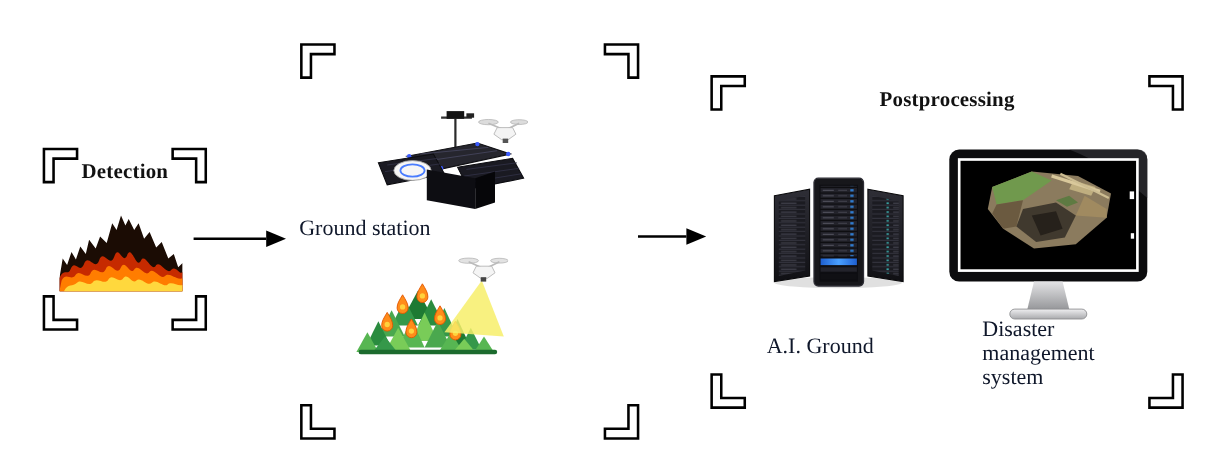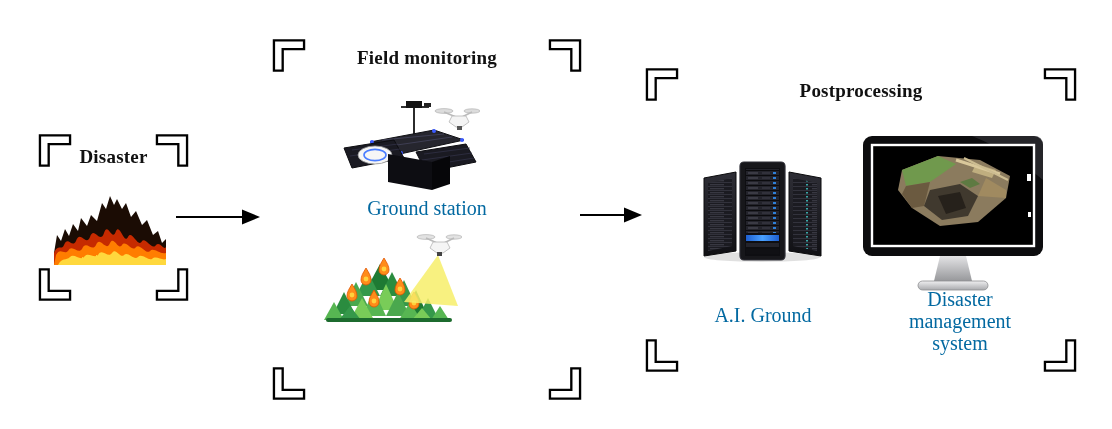--- a/index.html
+++ b/index.html
@@ -23,24 +23,23 @@
     position: absolute;
     left: 0; width: 100%;
     text-align: center;
     font-weight: bold;
     font-size: 19px;
     color: #111111;
     letter-spacing: 0.2px;
   }
   .caption {
     position: absolute;
-    text-align: center;
     font-size: 20px;
     line-height: 22px;
-    color: #0369a1;
+    color: #0f172a;
   }
   .art { position: absolute; }
   .art svg { display: block; width: 100%; height: 100%; }
   .arrow { position: absolute; }
   .arrow svg { display: block; width: 100%; height: 100%; }
 </style>
 </head>
 <body>
 
 <div class="canvas">
@@ -60,21 +59,21 @@
         <svg viewBox="0 0 35 35">
           <path d="M2 2 H33 V11 H11 V33 H2 Z" fill="#ffffff" stroke="#000000" stroke-width="2.4"></path>
         </svg>
       </div>
     <div class="corner br">
         <svg viewBox="0 0 35 35">
           <path d="M2 2 H33 V11 H11 V33 H2 Z" fill="#ffffff" stroke="#000000" stroke-width="2.4"></path>
         </svg>
       </div>
 
-    <div class="section-title" style="top:13px;">Disaster</div>
+    <div class="section-title" style="top:13px;">Detection</div>
 
     <div class="art" style="left:16px; top:60px; width:112px; height:72px;">
       <svg viewBox="0 0 112 72">
         <path d="M0 60 L3 42 L7 48 L11 36 L15 43 L19 31 L24 38 L27 25 L33 33 L37 22 L43 28 L48 10 L52 16 L56 3 L60 12 L63 6 L68 16 L72 10 L77 24 L82 18 L88 32 L93 27 L99 42 L104 38 L108 50 L112 46 L112 72 L0 72 Z" fill="#1b0c04"></path>
         <path d="M0 72 L0 60 C4 50 8 58 10 52 C14 42 18 56 22 48 C26 36 32 54 36 44 C40 32 46 52 50 40 C54 28 58 50 62 38 C66 30 70 52 74 44 C78 36 84 56 88 48 C92 44 98 58 102 52 C106 48 110 58 112 54 L112 72 Z" fill="#c62a00"></path>
         <path d="M0 72 L2 62 C6 54 10 62 14 58 C18 50 24 62 28 56 C32 46 38 60 42 52 C46 42 52 60 56 50 C60 42 64 58 68 52 C72 46 78 60 82 54 C86 50 92 62 96 58 C100 54 106 62 112 60 L112 72 Z" fill="#ff7d00"></path>
         <path d="M4 72 C8 64 12 68 16 64 C20 60 26 68 30 64 C34 58 40 66 44 62 C48 54 54 66 58 60 C62 54 66 66 70 62 C74 58 80 68 84 64 C88 60 94 68 98 66 C102 62 108 68 112 66 L112 72 L4 72 Z" fill="#ffd83d"></path>
       </svg>
     </div>
   </div>
@@ -101,21 +100,20 @@
         <svg viewBox="0 0 35 35">
           <path d="M2 2 H33 V11 H11 V33 H2 Z" fill="#ffffff" stroke="#000000" stroke-width="2.4"></path>
         </svg>
       </div>
     <div class="corner br">
         <svg viewBox="0 0 35 35">
           <path d="M2 2 H33 V11 H11 V33 H2 Z" fill="#ffffff" stroke="#000000" stroke-width="2.4"></path>
         </svg>
       </div>
 
-    <div class="section-title" style="top:9px;">Field monitoring</div>
 
     <div class="art" style="left:66px; top:60px; width:142px; height:97px;">
       <svg viewBox="0 0 142 97">
 
         <line x1="76" y1="40" x2="76" y2="10" stroke="#2b2b2b" stroke-width="2"></line>
         <line x1="63" y1="9" x2="91" y2="9" stroke="#333333" stroke-width="2"></line>
         <rect x="68" y="3" width="16" height="7" fill="#141414"></rect>
         <rect x="86" y="5" width="7" height="4" fill="#222222"></rect>
 
         <polygon points="32,44 96,32 126,42 62,56" fill="#26262e" stroke="#101014" stroke-width="1"></polygon>

